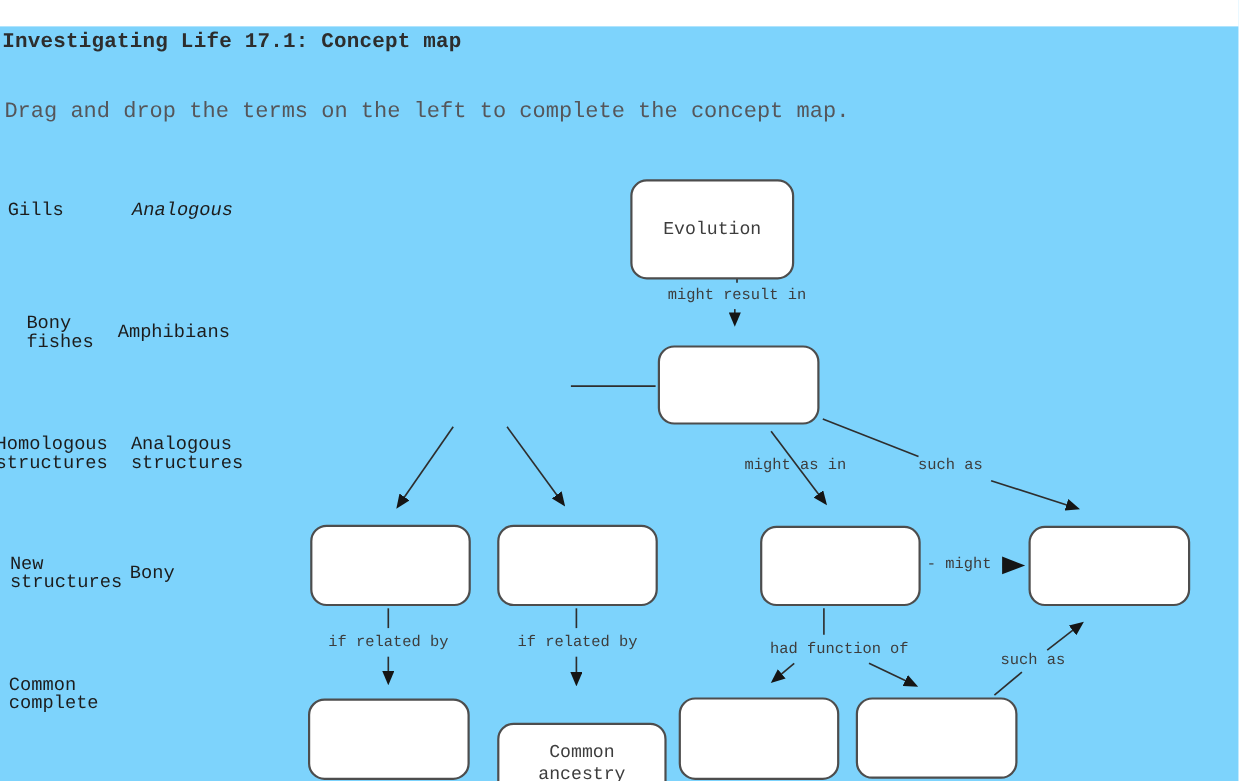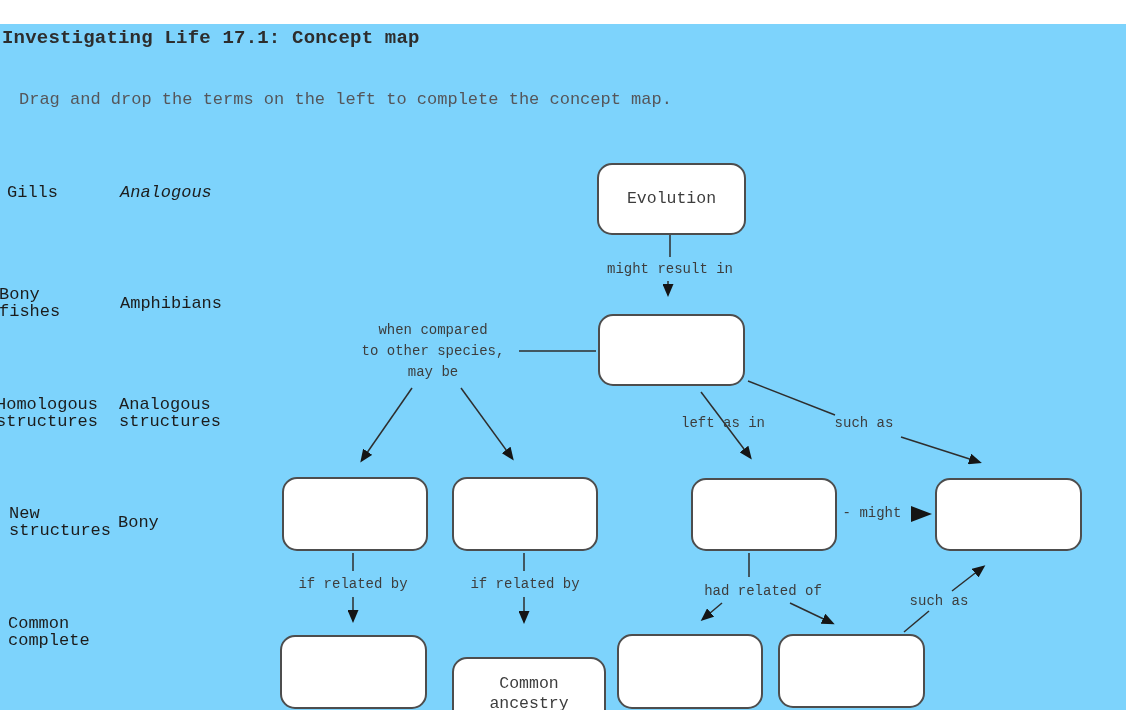--- a/index.html
+++ b/index.html
@@ -5,22 +5,22 @@
   html,body{margin:0;padding:0;background:#fff;}
   .page{
     position:relative;width:1126px;height:710px;background:#7dd3fc;
     font-family:Liberation Mono, monospace;overflow:hidden;margin-top:24px;
   }
   .page-title{
     position:absolute;left:2px;top:3px;margin:0;
     font-size:19px;font-weight:700;color:#2d2d2d;letter-spacing:.2px;
   }
   .instruction{
-    position:absolute;left:19px;top:66px;margin:0;
-    font-size:17px;color:#55565a;
+    position:absolute;left:4px;top:66px;margin:0;
+    font-size:20px;color:#55565a;
   }
   .term{
     position:absolute;transform:translate(-50%,-50%);
     width:104px;text-align:left;
     font-size:17px;line-height:17px;color:#1c1c1c;cursor:grab;
   }
   .term.italic{font-style:italic;}
   .node{
     position:absolute;box-sizing:border-box;
     border:2px solid #4d4d4d;border-radius:15px;background:#ffffff;
@@ -39,22 +39,22 @@
 <body>
 
 <div class="page">
 
   <h1 class="page-title">Investigating Life 17.1: Concept map</h1>
   <p class="instruction">Drag and drop the terms on the left to complete the concept map.</p>
 
   <div>
     <div class="term" style="left:59px;top:168px">Gills</div>
     <div class="term italic" style="left:172px;top:168px">Analogous</div>
-    <div class="term" style="left:51px;top:279px">Bony fishes</div>
-    <div class="term" style="left:172px;top:279px">Amphibians</div>
+    <div class="term" style="left:76px;top:279px">Bony fishes</div>
+    <div class="term" style="left:159px;top:279px">Amphibians</div>
     <div class="term" style="left:48px;top:389px">Homologous structures</div>
     <div class="term" style="left:171px;top:389px">Analogous structures</div>
     <div class="term" style="left:61px;top:498px">New structures</div>
     <div class="term" style="left:170px;top:498px">Bony</div>
     <div class="term" style="left:60px;top:608px">Common complete</div>
   </div>
 
   <svg class="wires" width="1126" height="710" viewBox="0 0 1126 710">
     <defs>
       <marker id="ah" markerWidth="13" markerHeight="11" refX="10" refY="5.5" orient="auto" markerUnits="userSpaceOnUse">
@@ -76,42 +76,37 @@
       <path d="M524,573 L524,597" marker-end="url(#ah)"></path>
       <path d="M749,529 L749,553"></path>
       <path d="M722,579 L703,595" marker-end="url(#ah)"></path>
       <path d="M790,579 L832,599" marker-end="url(#ah)"></path>
       <path d="M904,608 L929,587"></path>
       <path d="M952,567 L983,543" marker-end="url(#ah)"></path>
     </g>
     <polygon points="911,482 932,490 911,498" fill="#151515"></polygon>
   </svg>
 
-  <div class="node" style="left:597px;top:139px;width:149px;height:72px">
+  <div class="node" style="left:573px;top:139px;width:149px;height:91px">
     <span>Evolution</span>
   </div>
   <div class="node" style="left:598px;top:290px;width:147px;height:72px"></div>
   <div class="node" style="left:282px;top:453px;width:146px;height:74px"></div>
   <div class="node" style="left:452px;top:453px;width:146px;height:74px"></div>
   <div class="node" style="left:691px;top:454px;width:146px;height:73px"></div>
   <div class="node" style="left:935px;top:454px;width:147px;height:73px"></div>
   <div class="node" style="left:280px;top:611px;width:147px;height:74px"></div>
   <div class="node" style="left:452px;top:633px;width:154px;height:74px">
     <span>Common ancestry</span>
   </div>
   <div class="node" style="left:617px;top:610px;width:146px;height:75px"></div>
   <div class="node" style="left:778px;top:610px;width:147px;height:74px"></div>
 
   <div class="edge-label" style="left:670px;top:245px">might result in</div>
-  <div class="edge-label multiline" style="left:433px;top:327px">
-    <span style="display:block">when compared</span>
-    <span style="display:block">to other species,</span>
-    <span style="display:block">may be</span>
-  </div>
-  <div class="edge-label" style="left:723px;top:399px">left as in</div>
+  <div class="edge-label" style="left:723px;top:399px">might as in</div>
   <div class="edge-label" style="left:864px;top:399px">such as</div>
   <div class="edge-label" style="left:872px;top:489px">- might</div>
   <div class="edge-label" style="left:353px;top:560px">if related by</div>
   <div class="edge-label" style="left:525px;top:560px">if related by</div>
-  <div class="edge-label" style="left:763px;top:567px">had related of</div>
+  <div class="edge-label" style="left:763px;top:567px">had function of</div>
   <div class="edge-label" style="left:939px;top:577px">such as</div>
 
 </div>
 
 </body></html>

